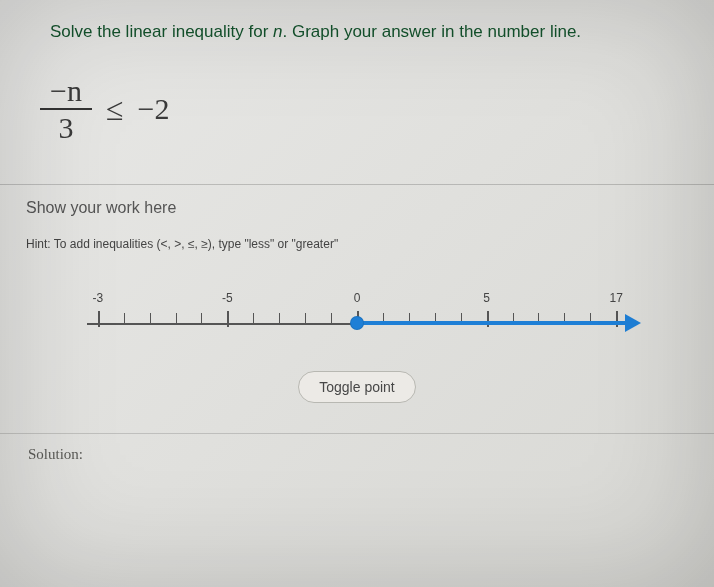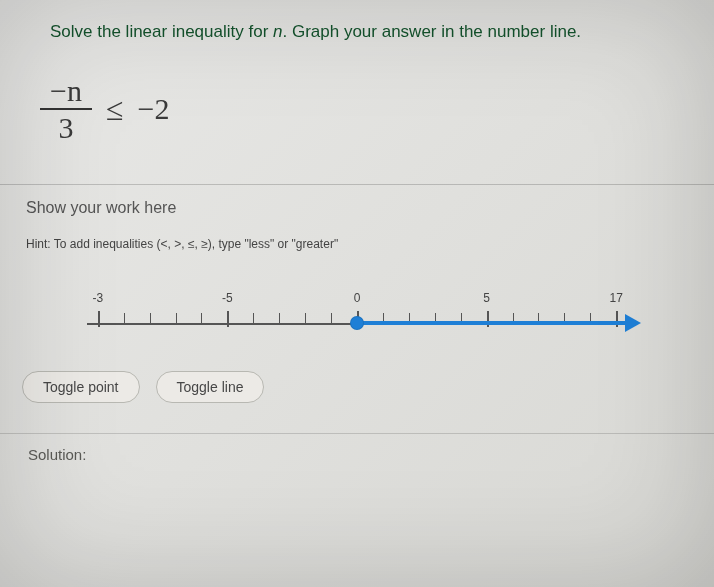--- a/index.html
+++ b/index.html
@@ -26,24 +26,24 @@
   .numberline-wrap { position: relative; width: 540px; height: 60px; margin: 0 auto 20px auto; }
   .nl-labels { position: absolute; top: 0; left: 0; width: 100%; height: 16px; font-size: 12px; color: #444; }
   .nl-labels span { position: absolute; transform: translateX(-50%); }
   .nl-axis { position: absolute; top: 22px; left: 0; width: 100%; height: 18px; }
   .nl-baseline { position: absolute; top: 10px; left: 0; width: 100%; height: 2px; background: #555; }
   .nl-tick { position: absolute; top: 0; width: 1px; height: 12px; background: #555; }
   .nl-tick.major { height: 16px; width: 2px; top: -2px; }
   .nl-ray { position: absolute; top: 30px; height: 4px; background: #1e7fd6; border-radius: 2px; }
   .nl-point { position: absolute; width: 14px; height: 14px; background: #1e7fd6; border-radius: 50%; top: 25px; transform: translateX(-50%); box-shadow: inset 0 0 0 1px rgba(0,0,0,0.1); }
   .nl-arrow { position: absolute; top: 23px; width: 0; height: 0; border-top: 9px solid transparent; border-bottom: 9px solid transparent; border-left: 16px solid #1e7fd6; }
-  .toggle-row { display: flex; justify-content: flex-start; gap: 16px; margin-top: 6px; }
+  .toggle-row { display: flex; justify-content: center; gap: 26px; margin-top: 6px; }
   .toggle-btn { border: 1px solid #b8b8b2; background: #eceae6; color: #474747; font-size: 14px; padding: 7px 20px; border-radius: 20px; cursor: pointer; }
   .footer-divider { border: none; border-top: 1px solid rgba(0,0,0,0.15); margin: 30px -22px 12px -22px; }
-  .solution-label { font-size: 15px; color: #5a5a56; margin-left: 6px; }
+  .solution-label { font-size: 15px; color: #5a5a56; margin-left: 6px; font-family: Liberation Serif, serif; }
   .vignette { position:absolute; inset:0; pointer-events:none; box-shadow: inset 0 0 120px rgba(0,0,0,0.18); }
 </style>
 </head>
 <body>
 
 <div class="instructions">
   <span>Solve the linear inequality for </span><span class="italic-var">n</span><span>. Graph your answer in the number line.</span><br>
 </div>
 
 <div class="inequality-block">
@@ -95,20 +95,19 @@
         <div class="nl-tick major" style="left: 98%;"></div>
       </div>
   </div>
   <div class="nl-ray" id="nl-ray" style="left: 50%; width: 50%;"></div>
   <div class="nl-point" id="nl-point" style="left: 50%;"></div>
   <div class="nl-arrow" id="nl-arrow" style="left: calc(100% - 2px);"></div>
 </div>
 
 <div class="toggle-row">
   <button class="toggle-btn">Toggle point</button>
-  <button class="toggle-btn">Toggle line</button>
 </div>
 
 <hr class="footer-divider">
 
 <div class="solution-label">Solution:</div>
 
 <div class="vignette"></div>
 
 </body></html>

